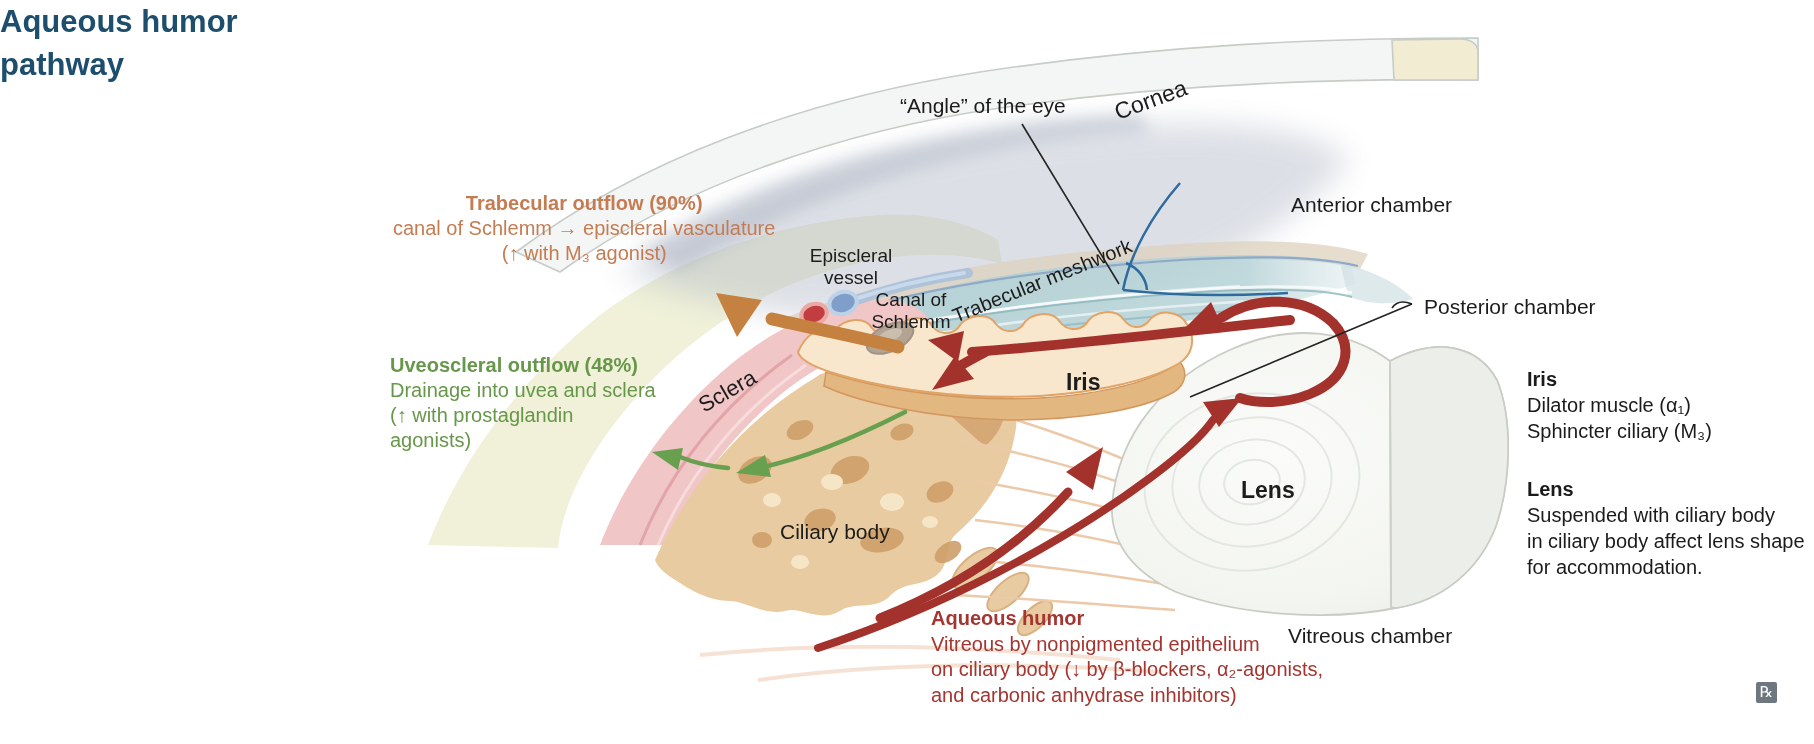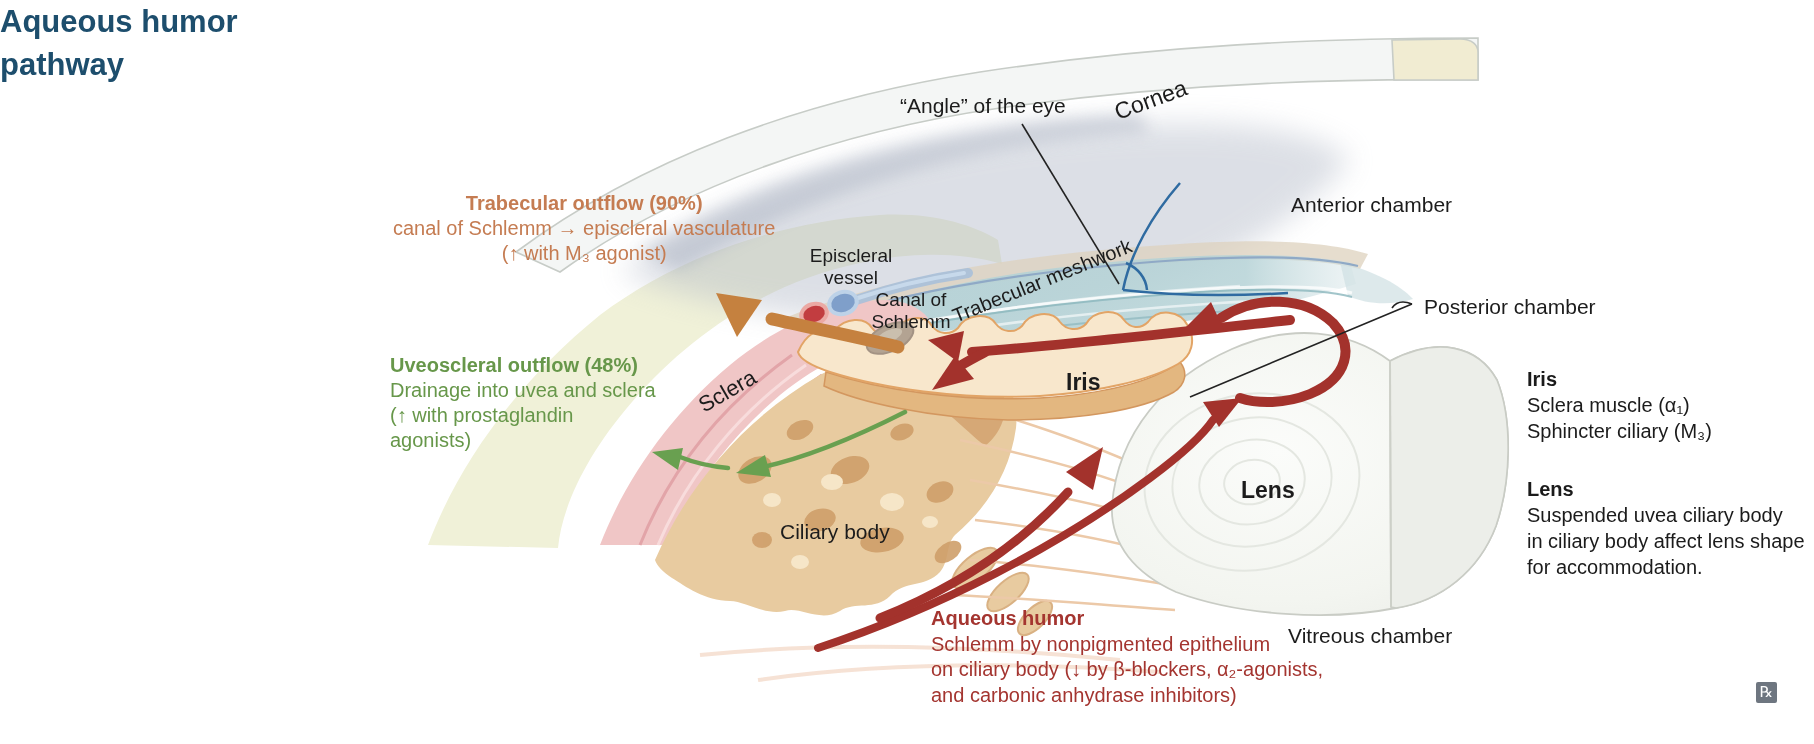--- a/index.html
+++ b/index.html
@@ -221,33 +221,33 @@
 
   <div id="uveoscleral-block" class="blk">
     <div class="h l">Uveoscleral outflow (48%)</div>
     <div class="l">Drainage into uvea and sclera</div>
     <div class="l">(↑ with prostaglandin</div>
     <div class="l">agonists)</div>
   </div>
 
   <div id="aqueous-block" class="blk">
     <div class="h l">Aqueous humor</div>
-    <div class="l">Schlemm by nonpigmented epithelium</div>
+    <div class="l">Vitreous by nonpigmented epithelium</div>
     <div class="l">on ciliary body (↓ by β-blockers, α₂-agonists,</div>
     <div class="l">and carbonic anhydrase inhibitors)</div>
   </div>
 
   <div id="iris-block" class="blk">
     <div class="h l">Iris</div>
-    <div class="l">Sclera muscle (α₁)</div>
+    <div class="l">Dilator muscle (α₁)</div>
     <div class="l">Sphincter ciliary (M₃)</div>
   </div>
 
   <div id="lens-block" class="blk">
     <div class="h l">Lens</div>
-    <div class="l">Suspended uvea ciliary body</div>
+    <div class="l">Suspended with ciliary body</div>
     <div class="l">in ciliary body affect lens shape</div>
     <div class="l">for accommodation.</div>
   </div>
 
   <div id="rx-chip">℞</div>
 
 </div>
 
 </body></html>

